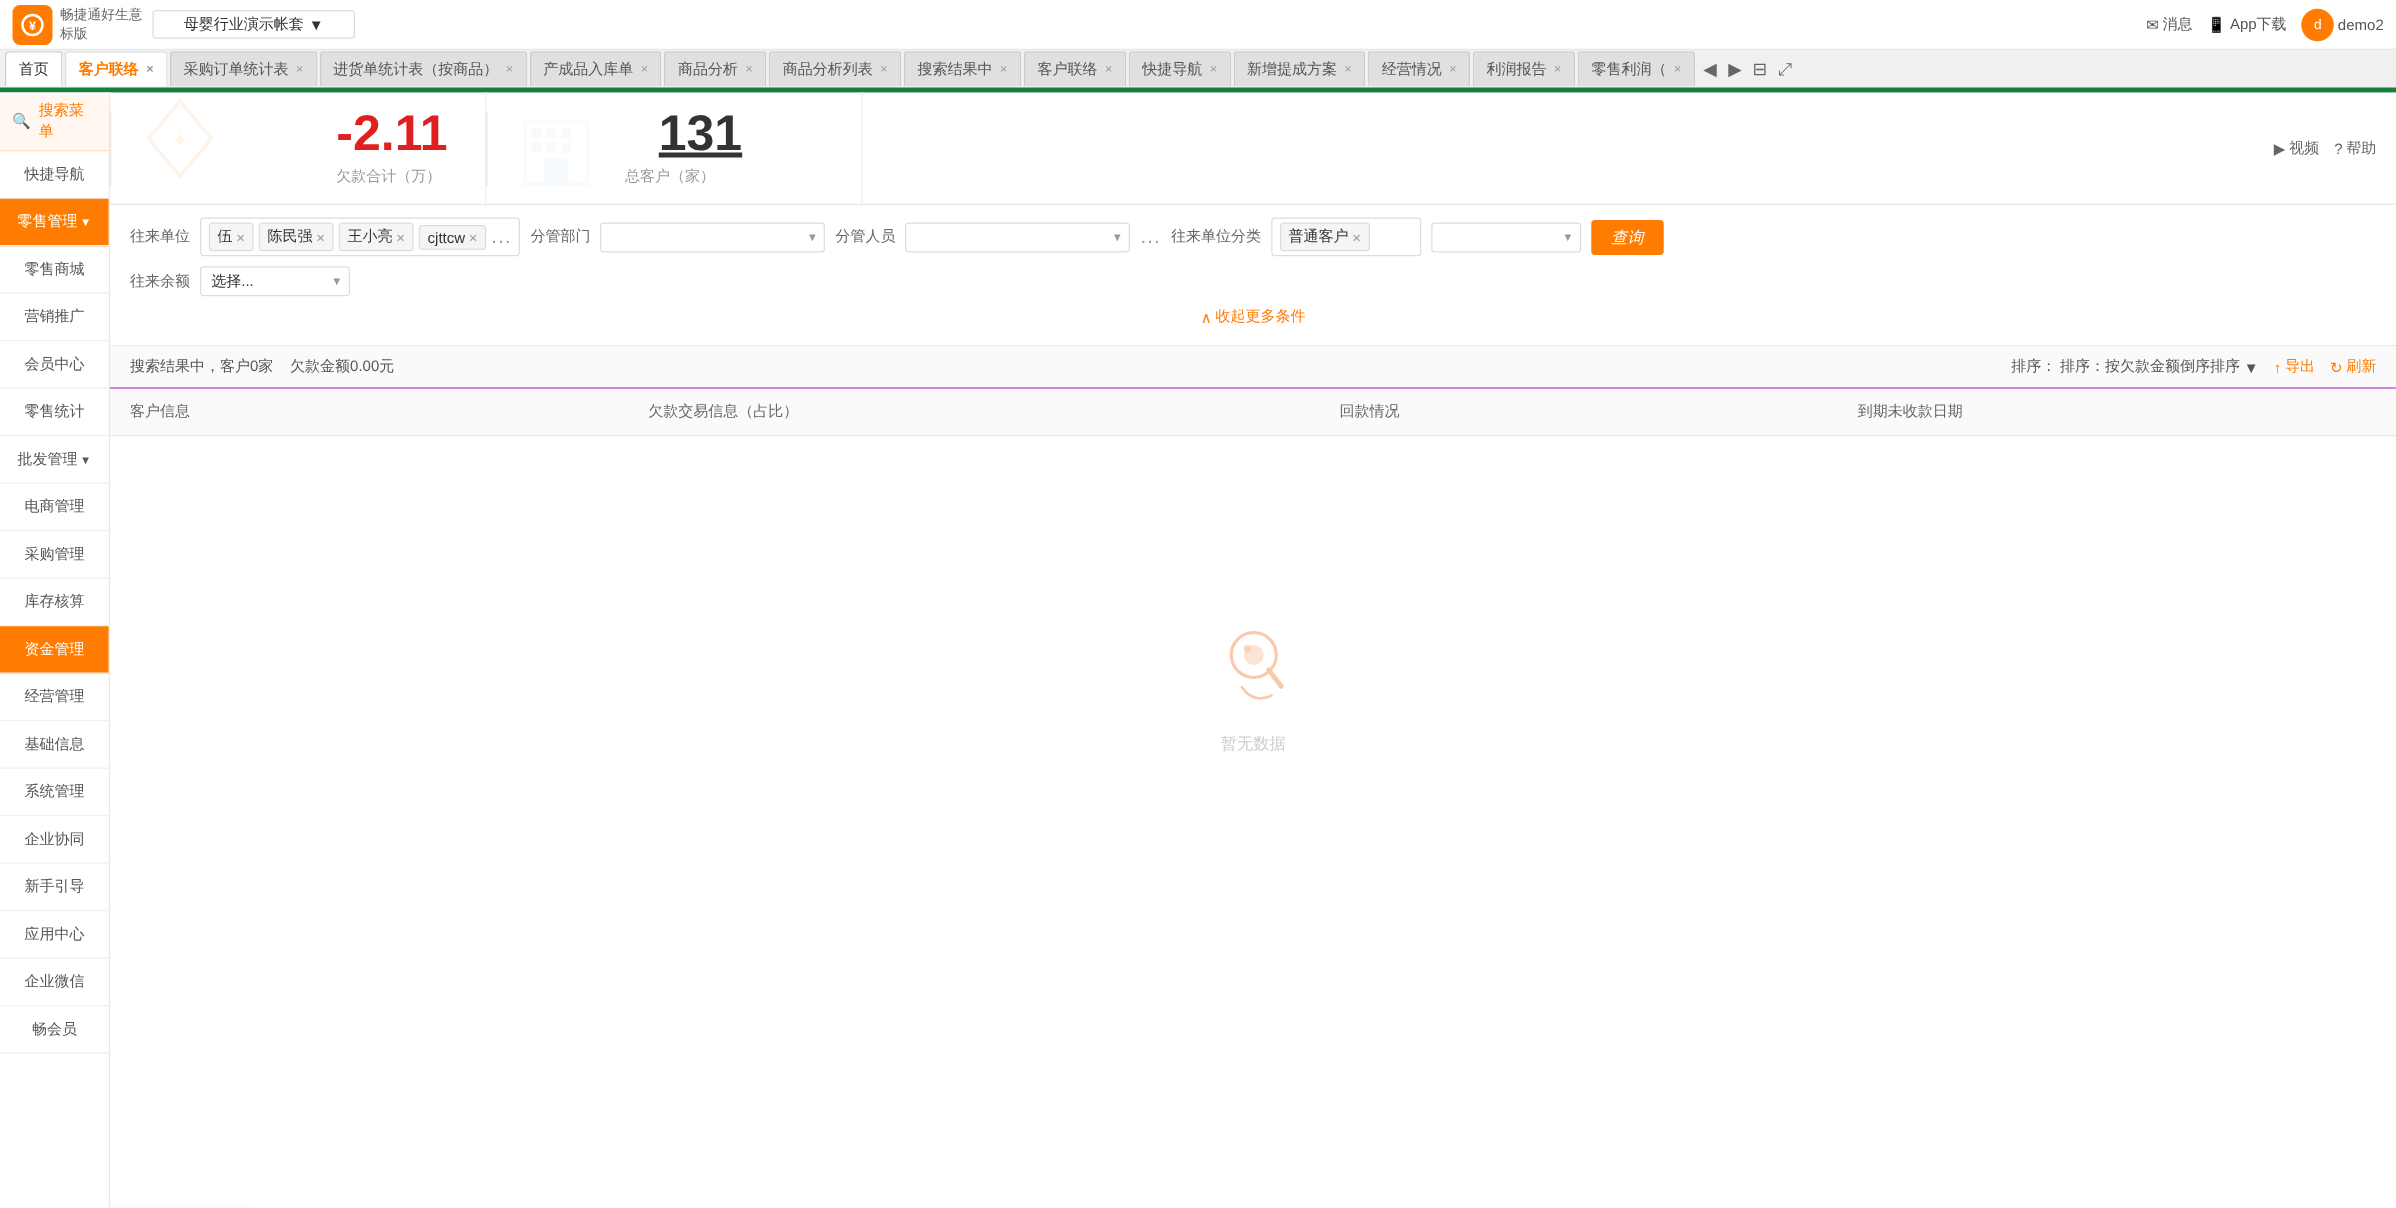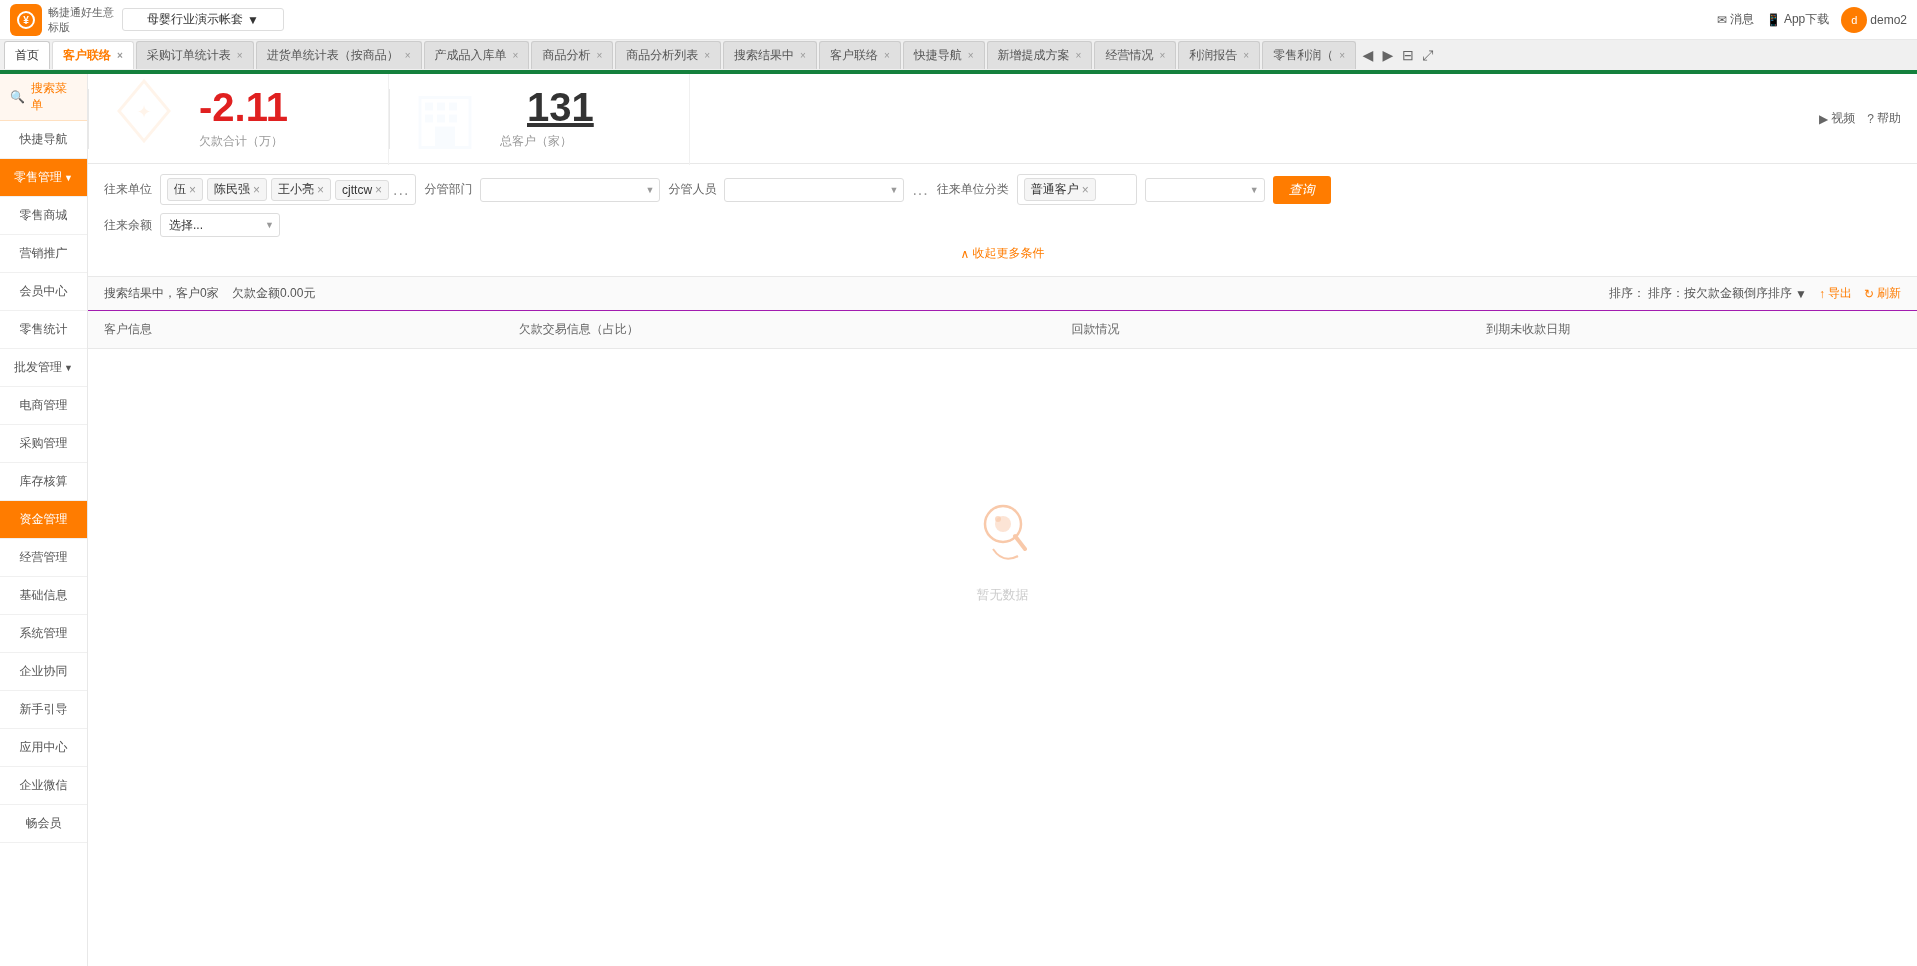--- a/index.html
+++ b/index.html
@@ -399,21 +399,21 @@
     </div>
   </div>
 
   <div class="content-area">
 
     <div class="stats-bar">
 
 
       <div class="divider-v"></div>
 
-      <div class="stat-block" style="max-width: 300px;">
+      <div class="stat-block" style="max-width: 300px; align-items: flex-end;">
         <div style="position:absolute;left:20px;top:50%;transform:translateY(-50%);opacity:0.08;font-size:70px;color:#ff7c00;">
           <svg width="70" height="70" viewBox="0 0 70 70">
             <polygon points="35,5 60,35 35,65 10,35" stroke="#ff7c00" stroke-width="3" fill="none"></polygon>
             <text x="35" y="42" text-anchor="middle" font-size="18" fill="#ff7c00">✦</text>
           </svg>
         </div>
         <div style="padding-left:80px;">
           <div class="stat-value red" style="font-size:40px;font-weight:bold;color:#e02020;">-2.11</div>
           <div class="stat-label">欠款合计（万）</div>
         </div>

